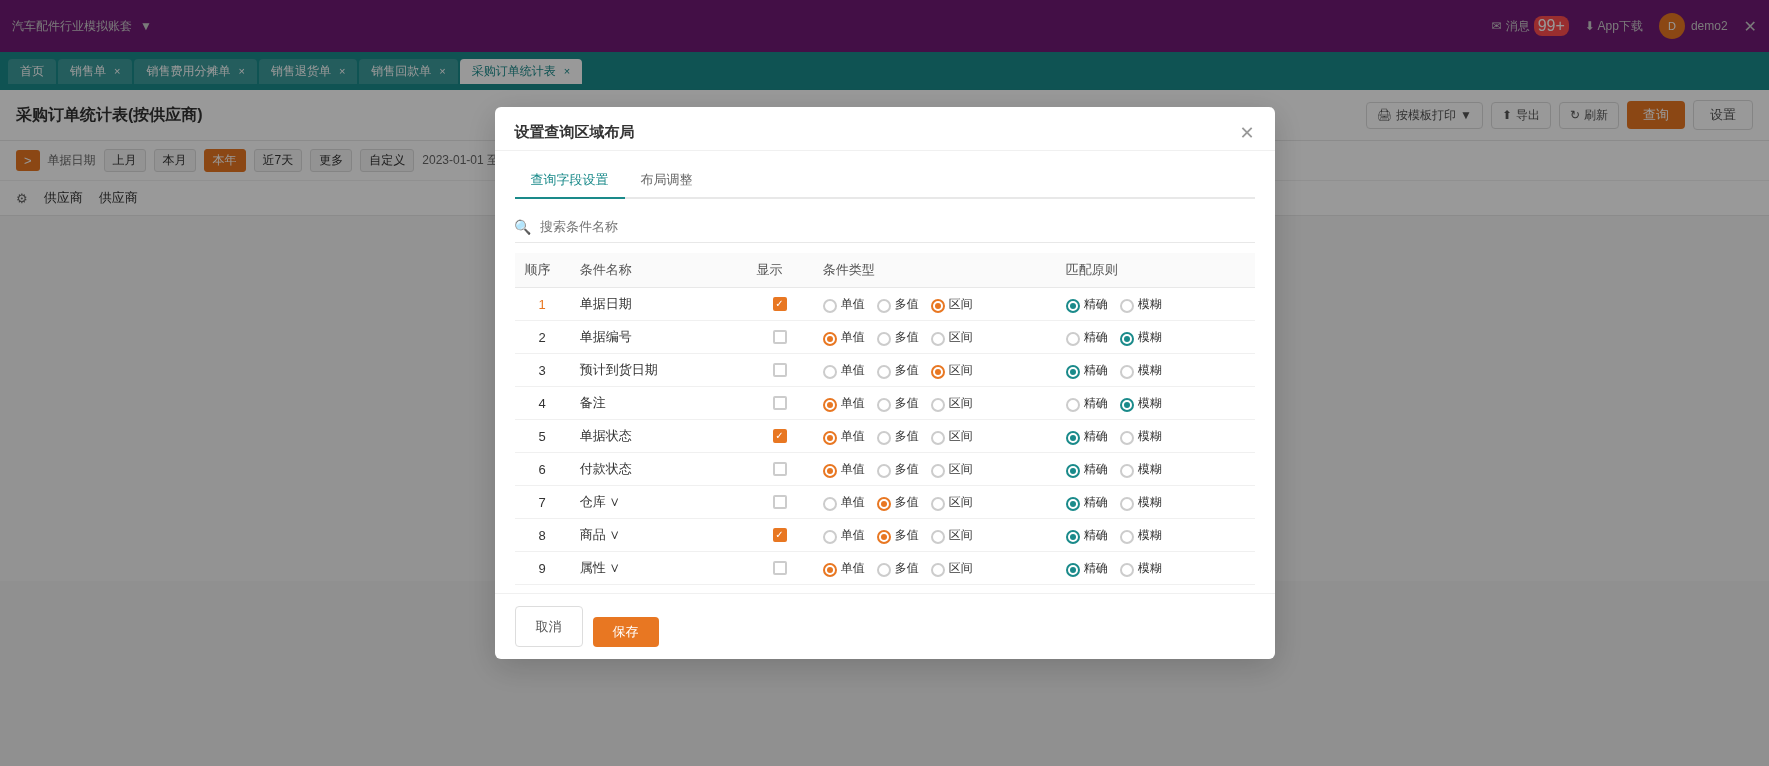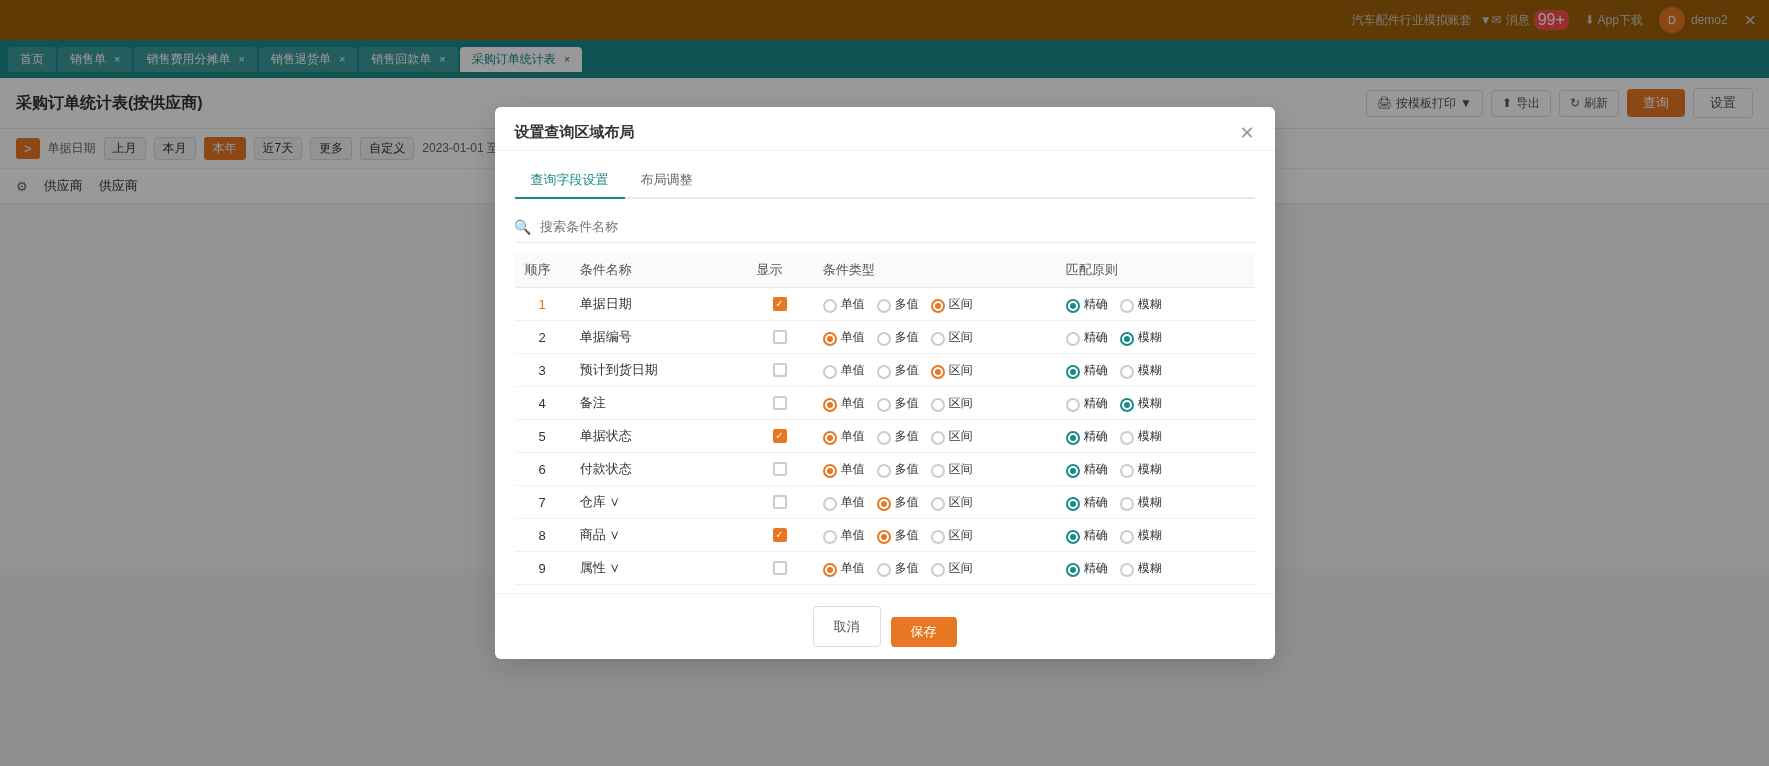--- a/index.html
+++ b/index.html
@@ -1,24 +1,24 @@
 <!DOCTYPE html>
 <html><head>
   <meta charset="utf-8">
   <style>
     * { box-sizing: border-box; margin: 0; padding: 0; }
     body { font-family: 'Microsoft YaHei', Arial, sans-serif; font-size: 13px; background: #f0f0f0; color: #333; }
 
     
     .top-bar {
-      background: #a16207;
-      height: 40px;
+      background: #701a75;
+      height: 52px;
       display: flex;
       align-items: center;
-      justify-content: flex-end;
+      justify-content: space-between;
       padding: 0 12px;
       color: #ccc;
       font-size: 12px;
     }
     .top-bar-left { display: flex; align-items: center; gap: 8px; }
     .top-bar-right { display: flex; align-items: center; gap: 16px; }
     .app-title { color: #ccc; font-size: 12px; }
     .top-close-btn { color: #ccc; cursor: pointer; font-size: 16px; }
 
     .notification-badge {
@@ -179,21 +179,21 @@
       font-size: 18px;
       line-height: 1;
       border: none;
       background: none;
     }
     .dialog-body { flex: 1; overflow: hidden; display: flex; flex-direction: column; padding: 0 20px; }
     .dialog-footer {
       padding: 12px 20px;
       border-top: 1px solid #f0f0f0;
       display: flex;
-      justify-content: center;
+      justify-content: flex-start;
       gap: 10px;
     }
 
     
     .dialog-tabs {
       display: flex;
       gap: 0;
       border-bottom: 2px solid #e8e8e8;
       margin-bottom: 12px;
       padding-top: 12px;

